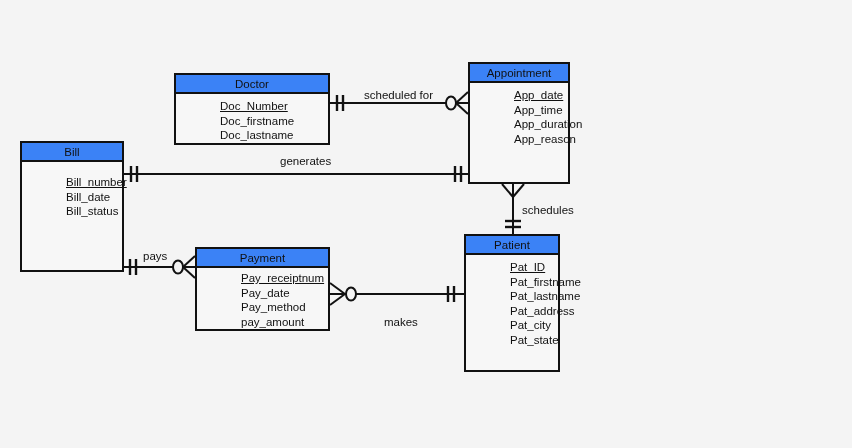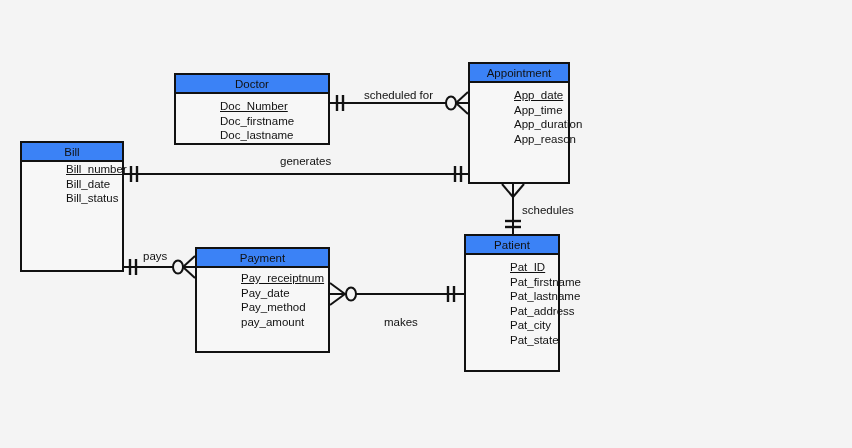--- a/index.html
+++ b/index.html
@@ -166,28 +166,28 @@
     <div class="entity-attrs">
       <div class="attr pk">App_date</div>
       <div class="attr">App_time</div>
       <div class="attr">App_duration</div>
       <div class="attr">App_reason</div>
     </div>
   </div>
 
   <div class="entity" style="left:20px; top:141px; width:104px; height:131px;">
     <div class="entity-header">Bill</div>
-    <div class="entity-attrs" style="padding-top:0;">
+    <div class="entity-attrs" style="padding-top:13px;">
       <div class="attr pk">Bill_number</div>
       <div class="attr">Bill_date</div>
       <div class="attr">Bill_status</div>
     </div>
   </div>
 
-  <div class="entity" style="left:195px; top:247px; width:135px; height:106px;">
+  <div class="entity" style="left:195px; top:247px; width:135px; height:84px;">
     <div class="entity-header">Payment</div>
     <div class="entity-attrs" style="padding-top:3px;">
       <div class="attr pk">Pay_receiptnum</div>
       <div class="attr">Pay_date</div>
       <div class="attr">Pay_method</div>
       <div class="attr">pay_amount</div>
     </div>
   </div>
 
   <div class="entity" style="left:464px; top:234px; width:96px; height:138px;">

